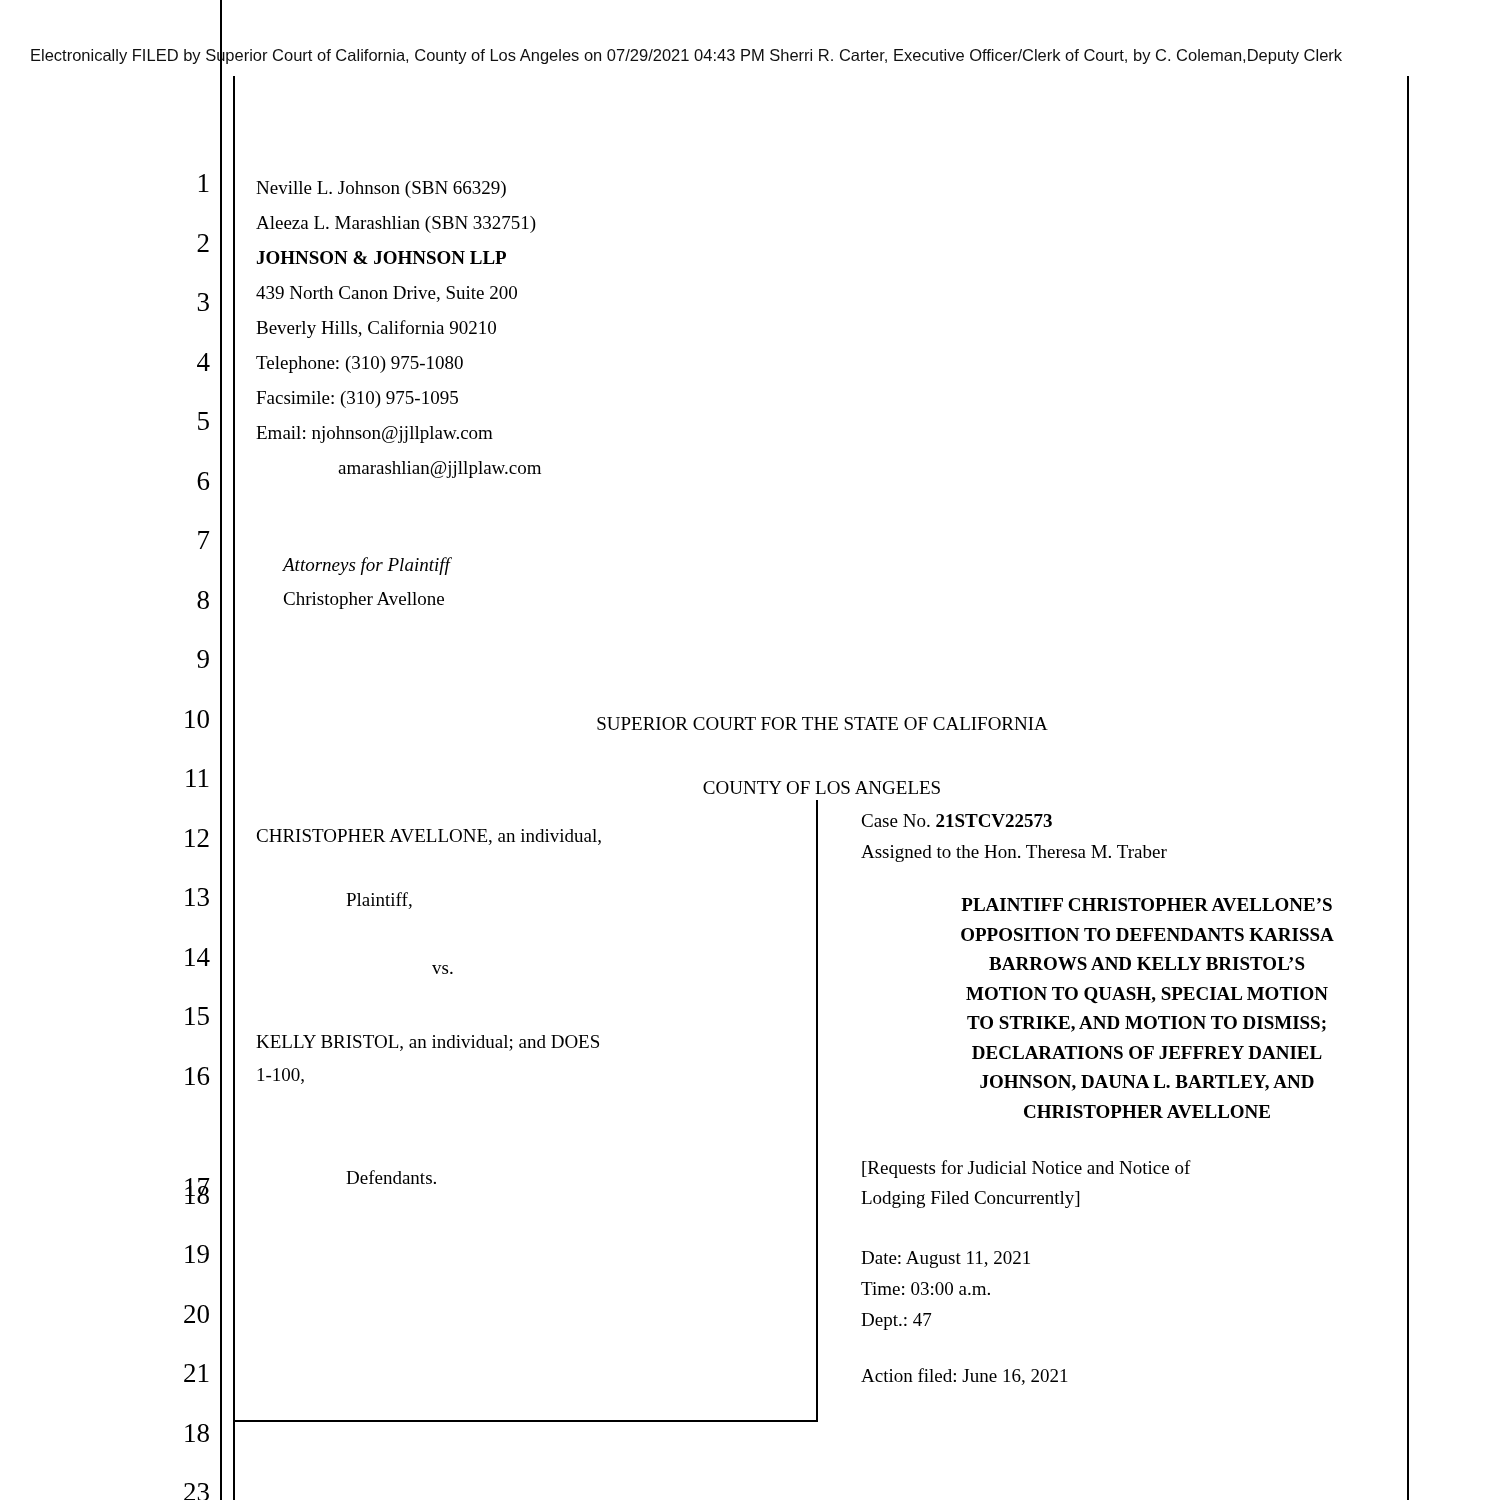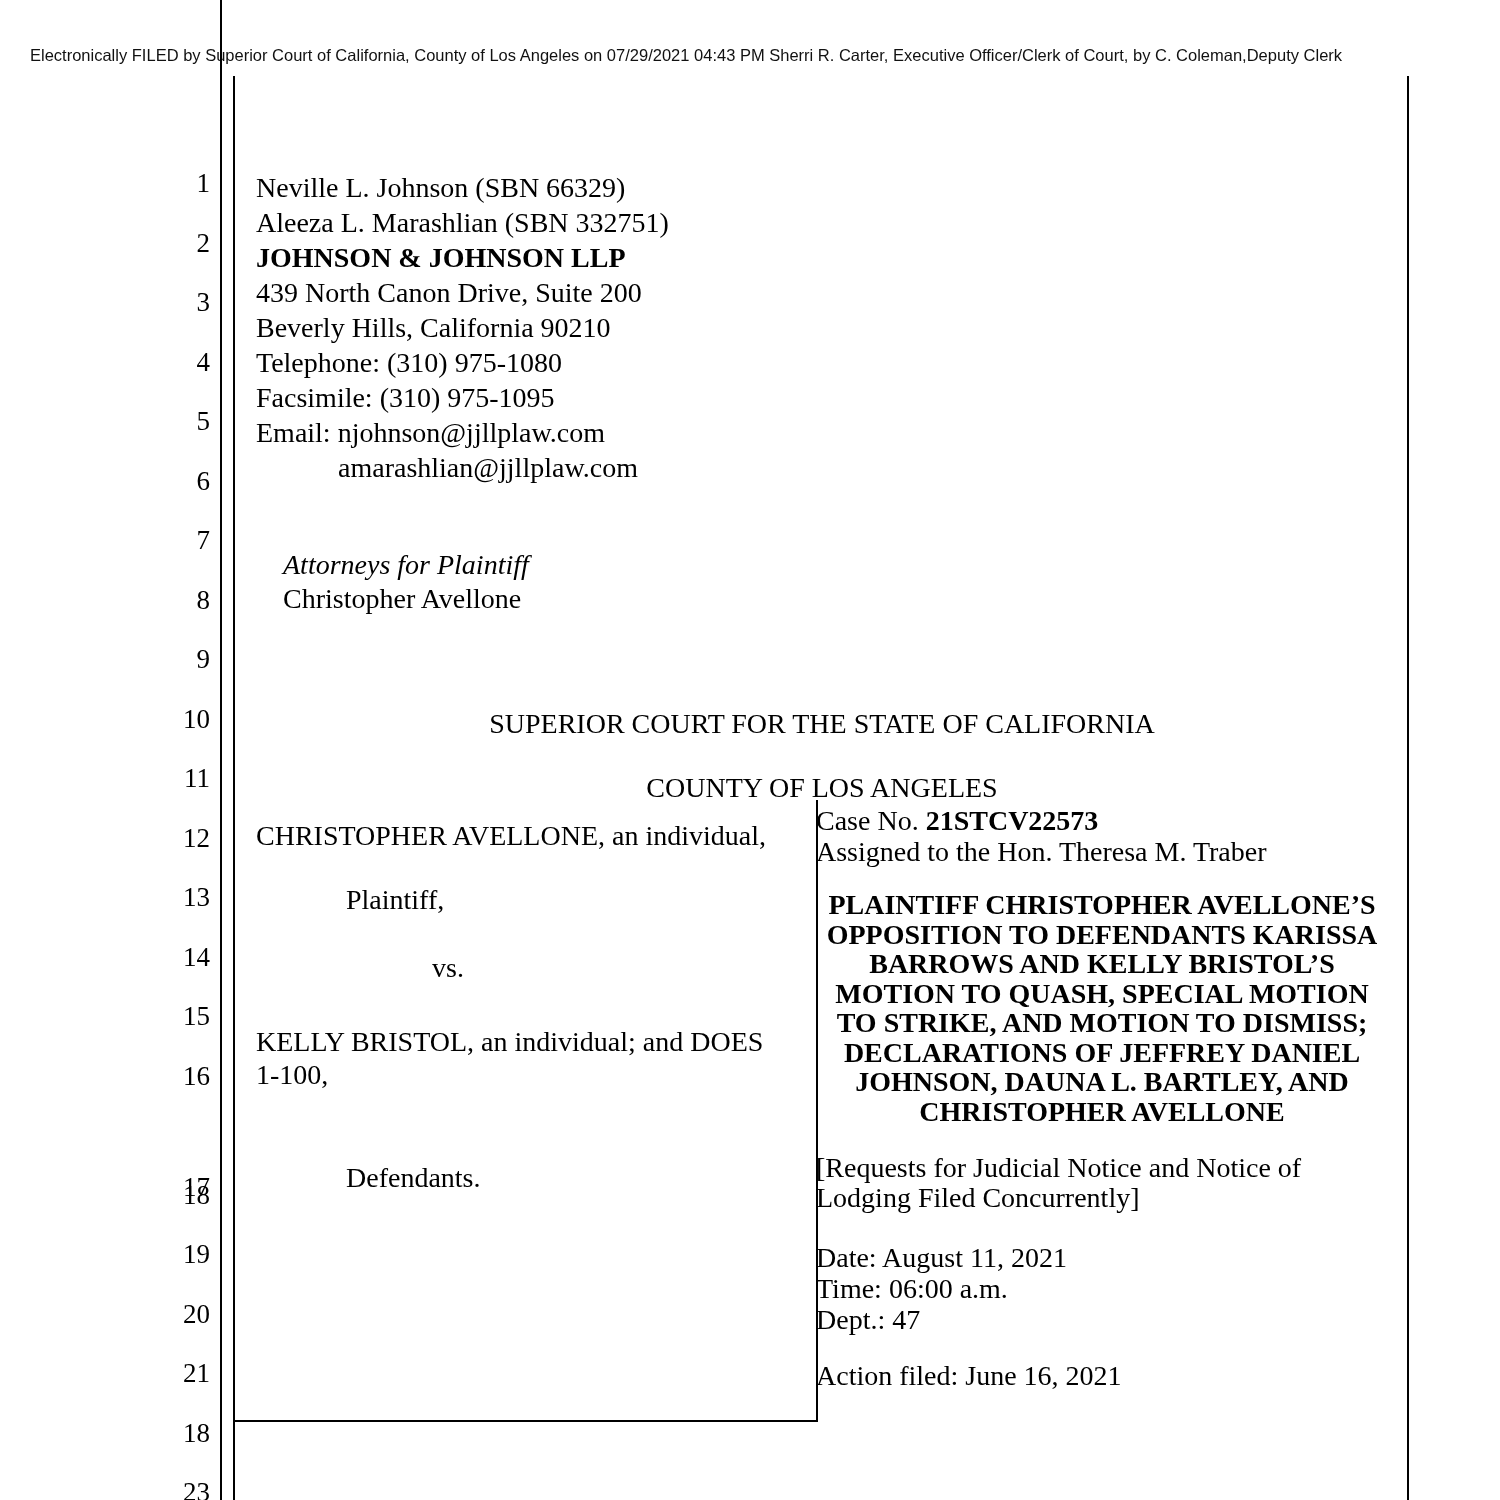--- a/index.html
+++ b/index.html
@@ -21,41 +21,41 @@
   .vrule { position: absolute; width: 2px; background: #000; }
   .rule-left-outer { left: 220px; top: 0; height: 1500px; }
   .rule-left-inner { left: 233px; top: 76px; height: 1424px; }
   .rule-right { left: 1407px; top: 76px; height: 1424px; }
 
   .ln {
     position: absolute; left: 140px; width: 70px;
     text-align: right; font-size: 27px; line-height: 30px;
   }
 
-  .doc-text { font-size: 28px; line-height: 31px; white-space: nowrap; }
+  .doc-text { font-size: 19px; line-height: 31px; white-space: nowrap; }
   .abs { position: absolute; }
   .bold { font-weight: bold; }
   .italic { font-style: italic; }
 
   .attorney-block { left: 256px; top: 170px; }
   .attorney-block .a-line { line-height: 35px; white-space: nowrap; }
   .indent-email { padding-left: 82px; }
 
   .attorneys-for { left: 256px; top: 548px; margin-left: 27px; }
   .attorneys-for .a-line { line-height: 34px; }
 
   .center-line { position: absolute; left: 237px; width: 1170px; text-align: center; margin-top: 36px; }
   .court-1 { top: 672px; }
   .court-2 { top: 736px; }
 
   .caption-divider { position: absolute; left: 816px; top: 800px; width: 2px; height: 622px; background: #000; }
   .caption-bottom  { position: absolute; left: 235px; top: 1420px; width: 583px; height: 2px; background: #000; }
 
   .cap-left  { left: 256px; width: 545px; }
-  .cap-right { left: 816px; width: 572px; }
+  .cap-right { left: 861px; width: 572px; }
 
   .title-block .t-line { line-height: 29.5px; white-space: nowrap; font-weight: bold; text-align: center; }
   .req-block .r-line { line-height: 30px; white-space: nowrap; }
   .hearing-block .h-line { line-height: 31px; white-space: nowrap; }
 </style>
 </head>
 <body>
 
 <div class="page">
 
@@ -139,19 +139,19 @@
     <div class="t-line">CHRISTOPHER AVELLONE</div>
   </div>
 
   <div class="abs doc-text cap-right req-block" style="top:1153px">
     <div class="r-line">[Requests for Judicial Notice and Notice of</div>
     <div class="r-line">Lodging Filed Concurrently]</div>
   </div>
 
   <div class="abs doc-text cap-right hearing-block" style="top:1242px">
     <div class="h-line">Date: August 11, 2021</div>
-    <div class="h-line">Time: 06:00 a.m.</div>
+    <div class="h-line">Time: 03:00 a.m.</div>
     <div class="h-line">Dept.: 47</div>
   </div>
 
   <div class="abs doc-text cap-right" style="top:1360px">Action filed: June 16, 2021</div>
 
 </div>
 
 </body></html>

